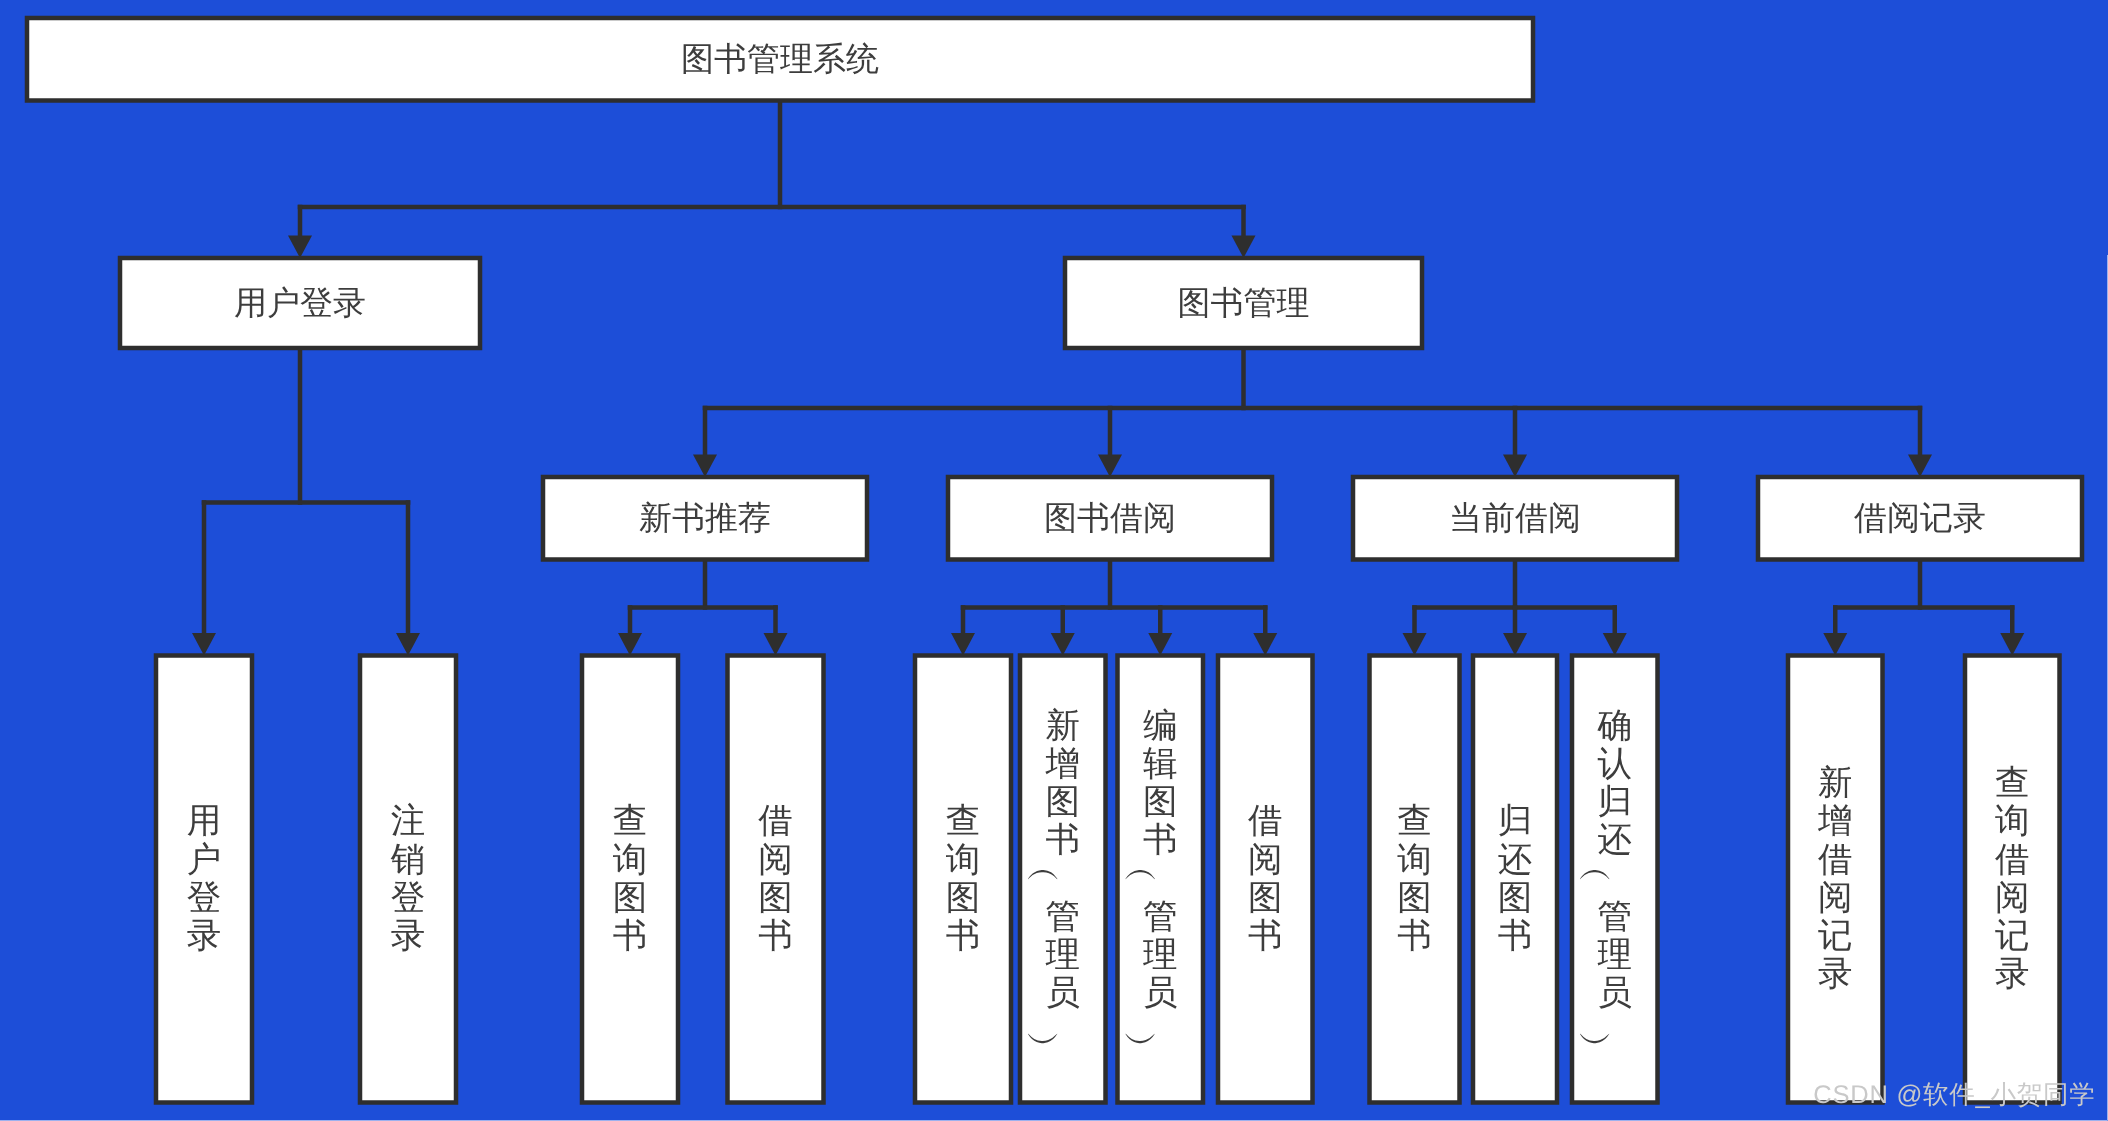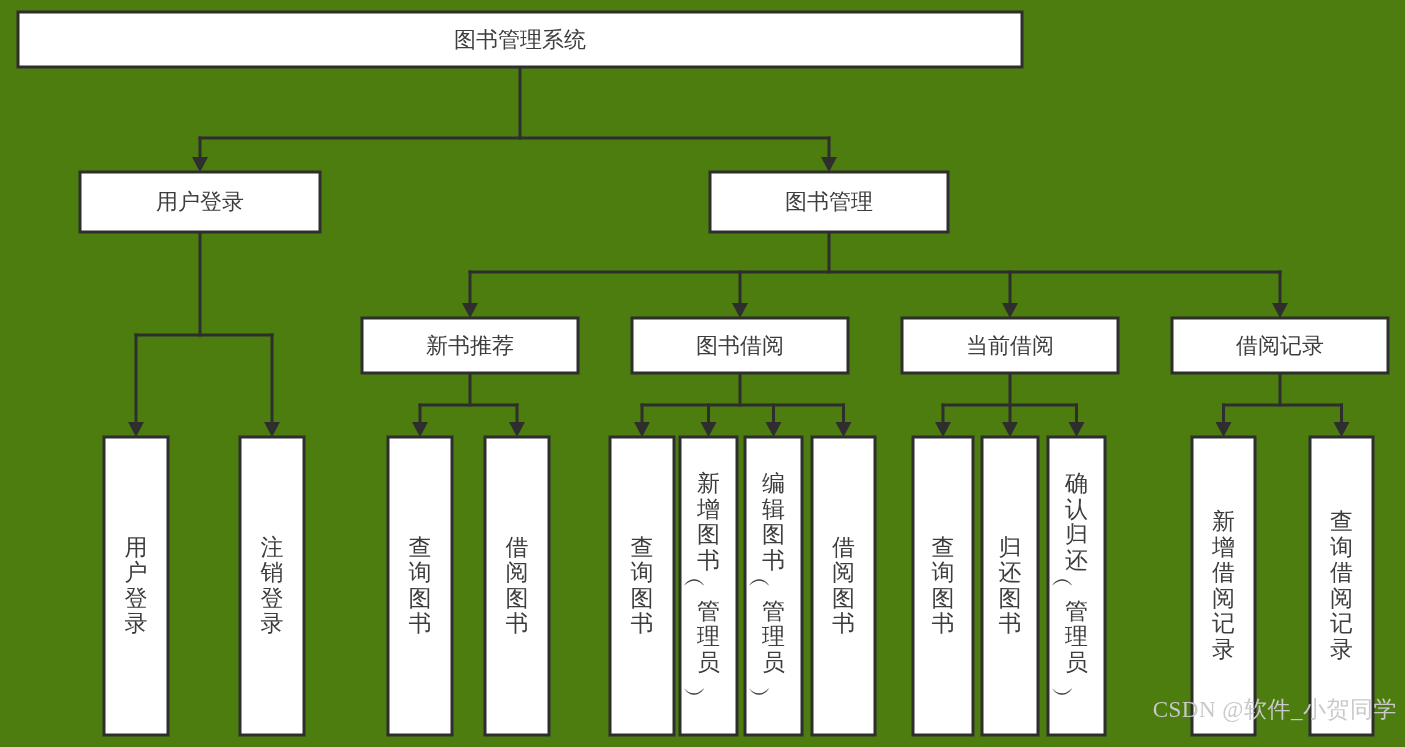--- a/index.html
+++ b/index.html
@@ -4,21 +4,21 @@
 <style>
   html, body {
     margin: 0;
     padding: 0;
     background: #ffffff;
   }
   #stage {
     position: relative;
     width: 1405px;
     height: 747px;
-    background: #4d7c0f;
+    background: #1d4ed8;
     font-family: "DejaVu Sans", "Liberation Sans", sans-serif;
     overflow: hidden;
   }
   svg#diagram {
     position: absolute;
     left: 0;
     top: 0;
     width: 1405px;
     height: 747px;
   }
@@ -45,23 +45,23 @@
     stroke-width: 3;
     fill: none;
     stroke-linecap: square;
   }
   .arrow-head {
     fill: #2e2e2e;
   }
   .watermark {
     position: absolute;
     right: 8px;
-    bottom: 22px;
-    font-family: Liberation Serif, serif;
-    font-size: 23px;
+    bottom: 6px;
+    font-family: Liberation Sans, sans-serif;
+    font-size: 17px;
     color: #c9c9c9;
     letter-spacing: 0.5px;
     white-space: nowrap;
     user-select: none;
   }
 </style>
 </head>
 <body>
 
 <div id="stage">

